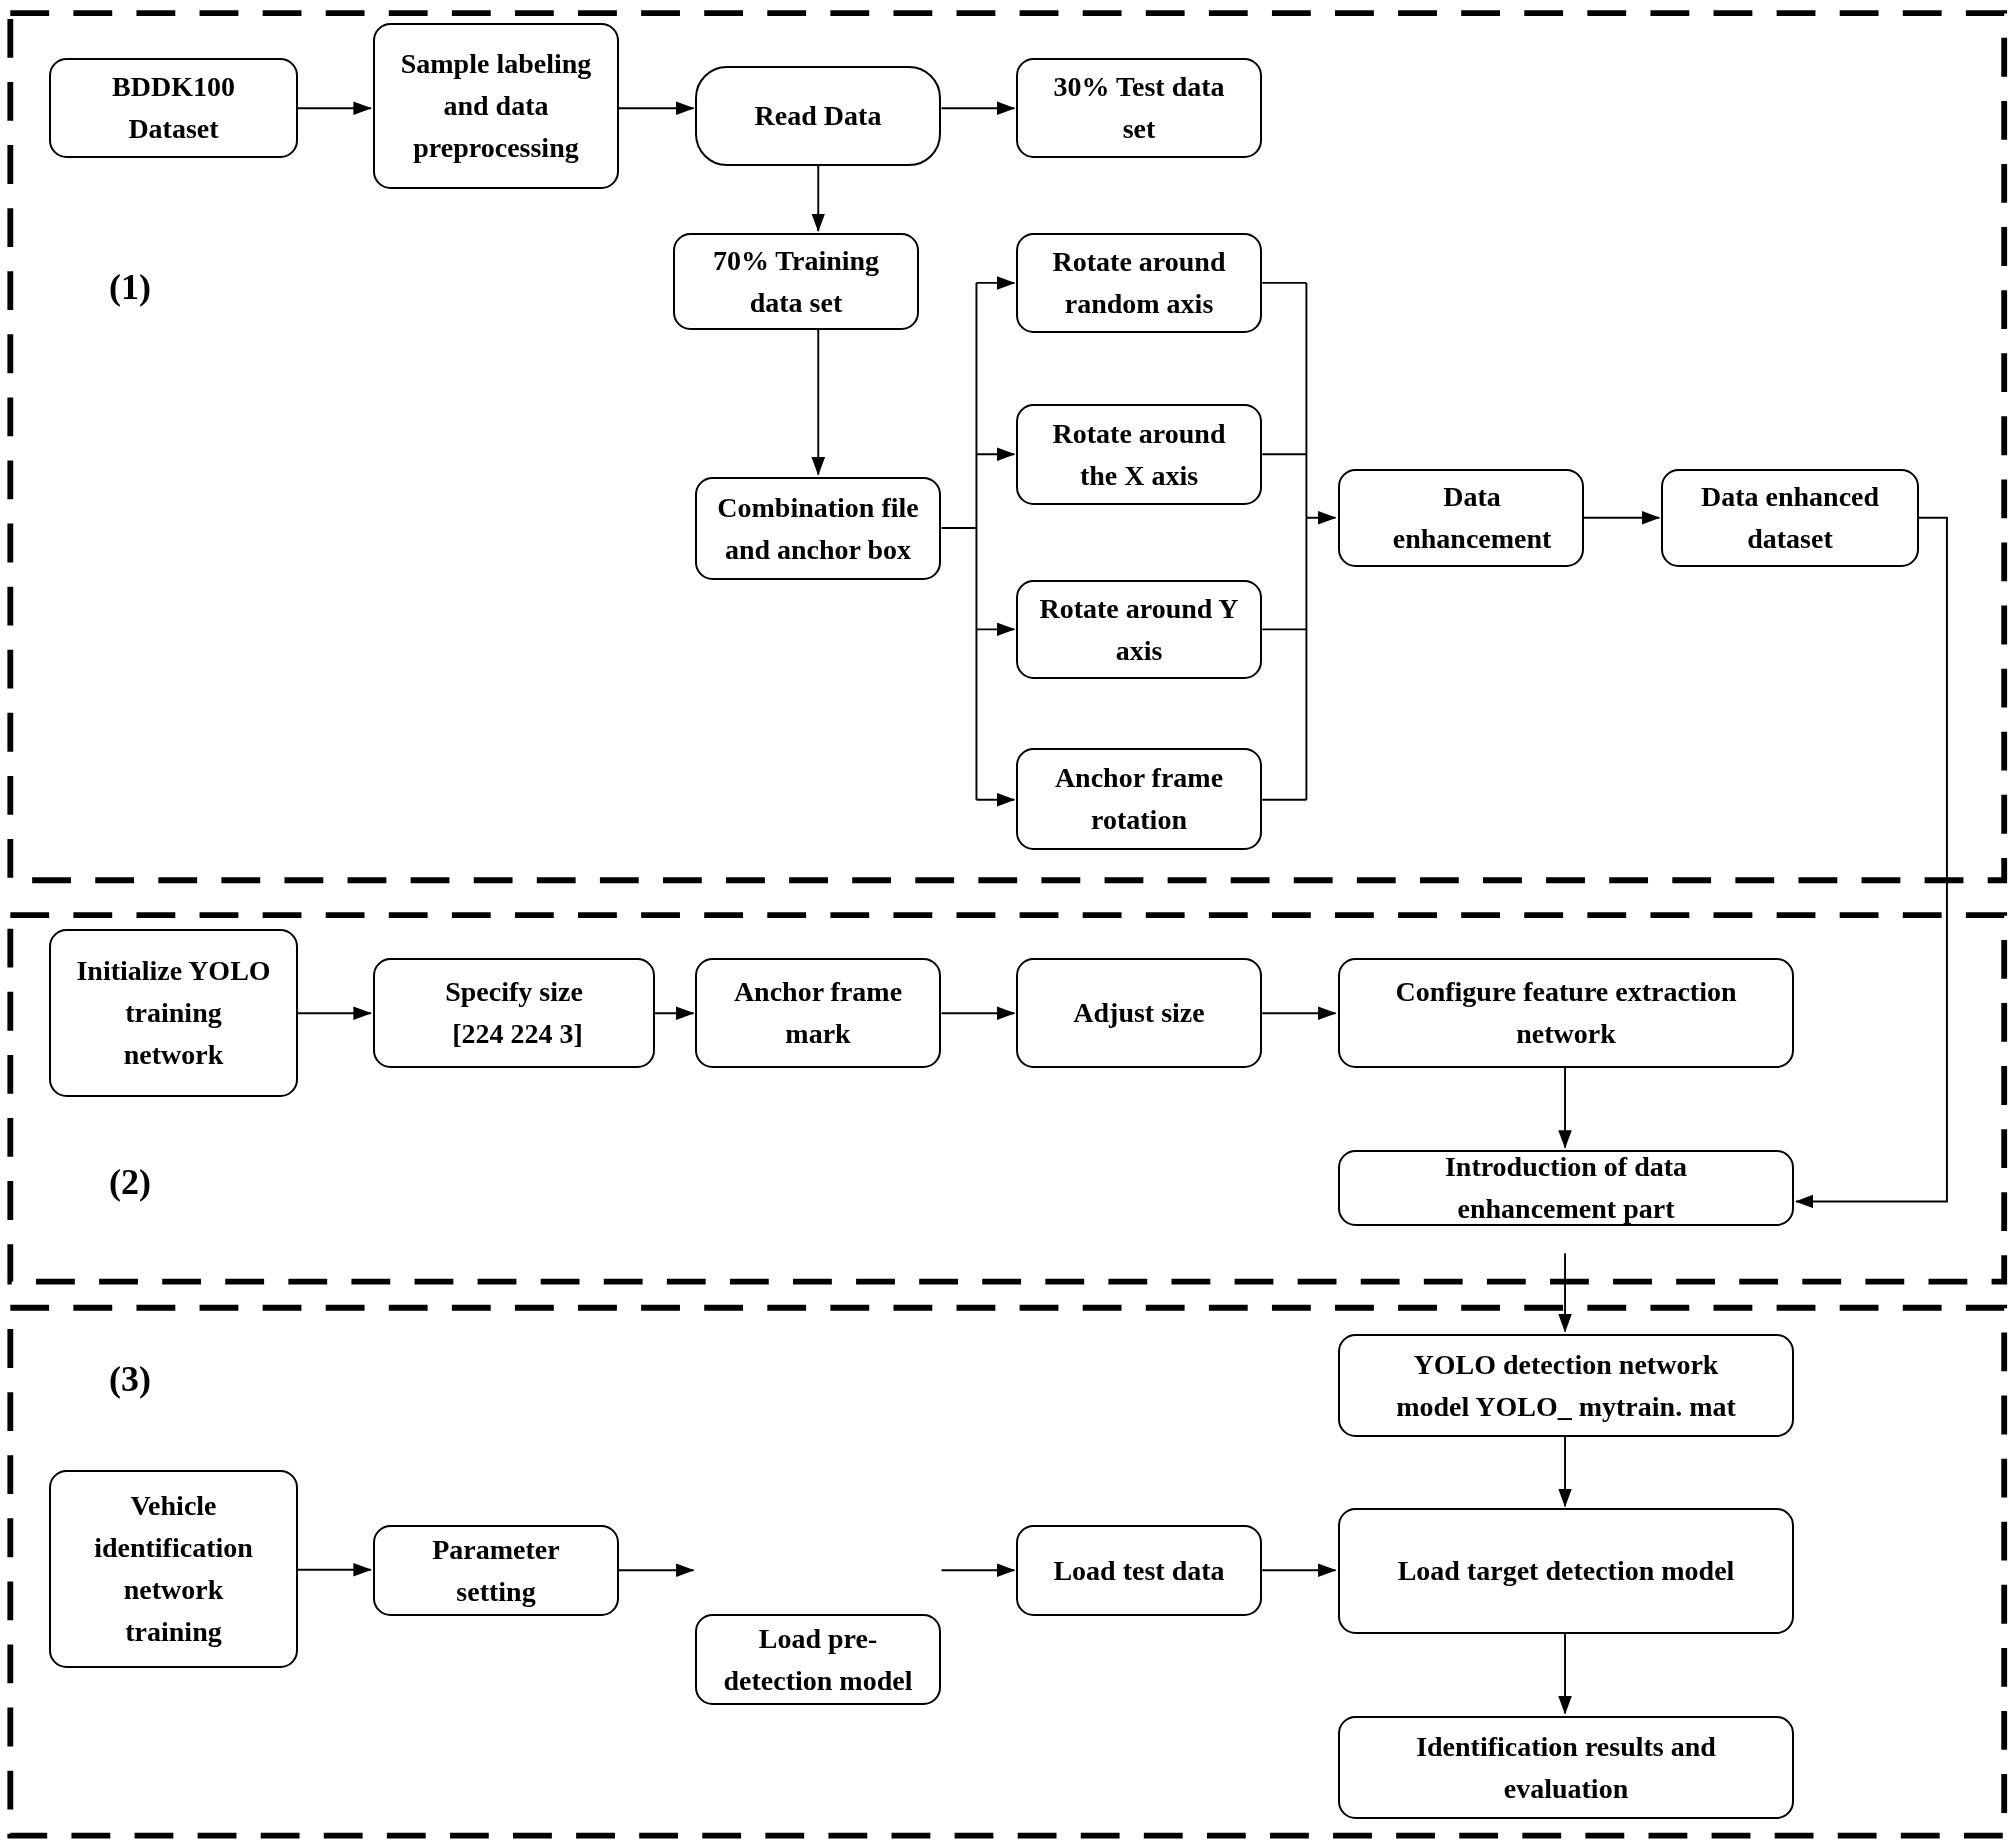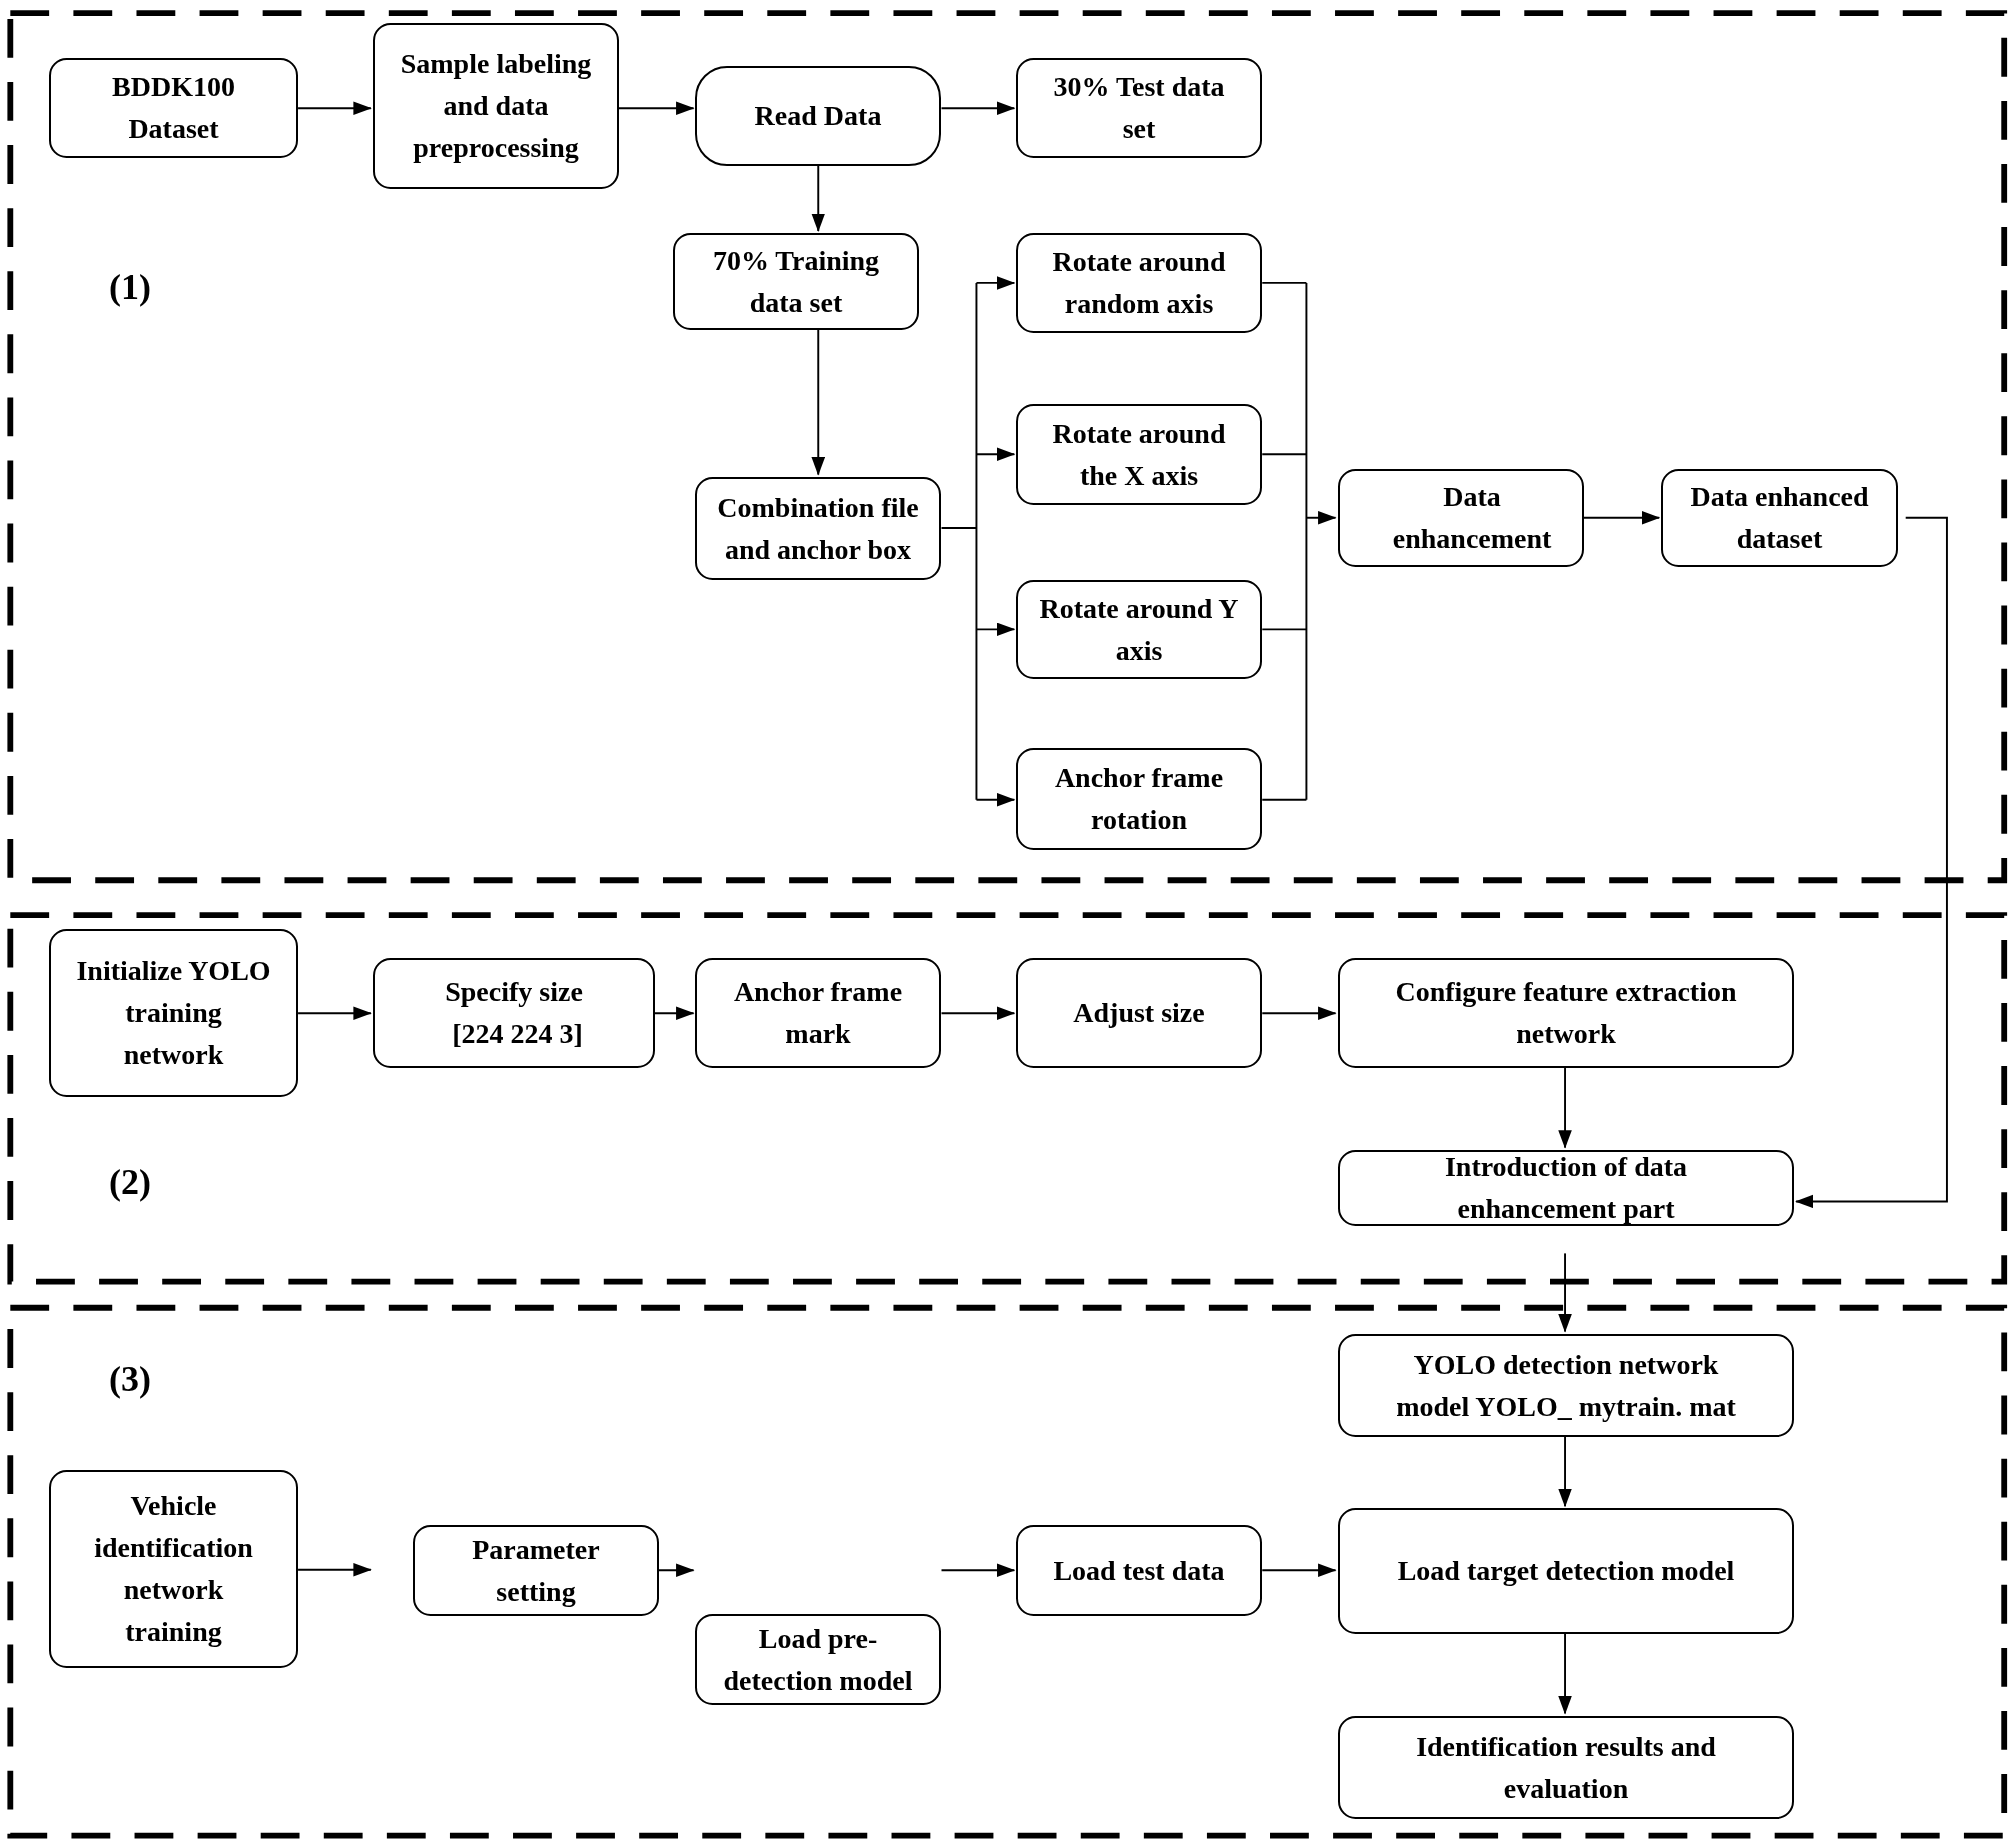--- a/index.html
+++ b/index.html
@@ -117,21 +117,21 @@
   <div class="node" style="left:695px; top:477px; width:246px; height:103px;">Combination file
 and anchor box</div>
   <div class="node" style="left:1016px; top:404px; width:246px; height:101px;">Rotate around
 the X axis</div>
   <div class="node" style="left:1016px; top:580px; width:246px; height:99px;">Rotate around Y
 axis</div>
   <div class="node" style="left:1016px; top:748px; width:246px; height:102px;">Anchor frame
 rotation</div>
   <div class="node" style="left:1338px; top:469px; width:246px; height:98px;padding-left:28px;">Data
 enhancement</div>
-  <div class="node" style="left:1661px; top:469px; width:237px; height:98px;">Data enhanced
+  <div class="node" style="left:1661px; top:469px; width:258px; height:98px;">Data enhanced
 dataset</div>
 
   <div class="node" style="left:49px; top:929px; width:249px; height:168px;">Initialize YOLO
 training
 network</div>
   <div class="node" style="left:373px; top:958px; width:282px; height:110px;text-align:right;">Specify size
 [224 224 3]</div>
   <div class="node" style="left:695px; top:958px; width:246px; height:110px;">Anchor frame
 mark</div>
   <div class="node" style="left:1016px; top:958px; width:246px; height:110px;">Adjust size</div>
@@ -139,21 +139,21 @@
 network</div>
   <div class="node" style="left:1338px; top:1150px; width:456px; height:76px;">Introduction of data
 enhancement part</div>
 
   <div class="node" style="left:1338px; top:1334px; width:456px; height:103px;">YOLO detection network
 model YOLO_ mytrain. mat</div>
   <div class="node" style="left:49px; top:1470px; width:249px; height:198px;">Vehicle
 identification
 network
 training</div>
-  <div class="node" style="left:373px; top:1525px; width:246px; height:91px;margin-left:40px;">Parameter
+  <div class="node" style="left:373px; top:1525px; width:246px; height:91px;">Parameter
 setting</div>
   <div class="node" style="left:695px; top:1614px; width:246px; height:91px;text-align:center;">Load pre-
 detection model</div>
   <div class="node" style="left:1338px; top:1508px; width:456px; height:126px;">Load target detection model</div>
   <div class="node" style="left:1016px; top:1525px; width:246px; height:91px;">Load test data</div>
   <div class="node" style="left:1338px; top:1716px; width:456px; height:103px;">Identification results and
 evaluation</div>
 
 </div>
 

